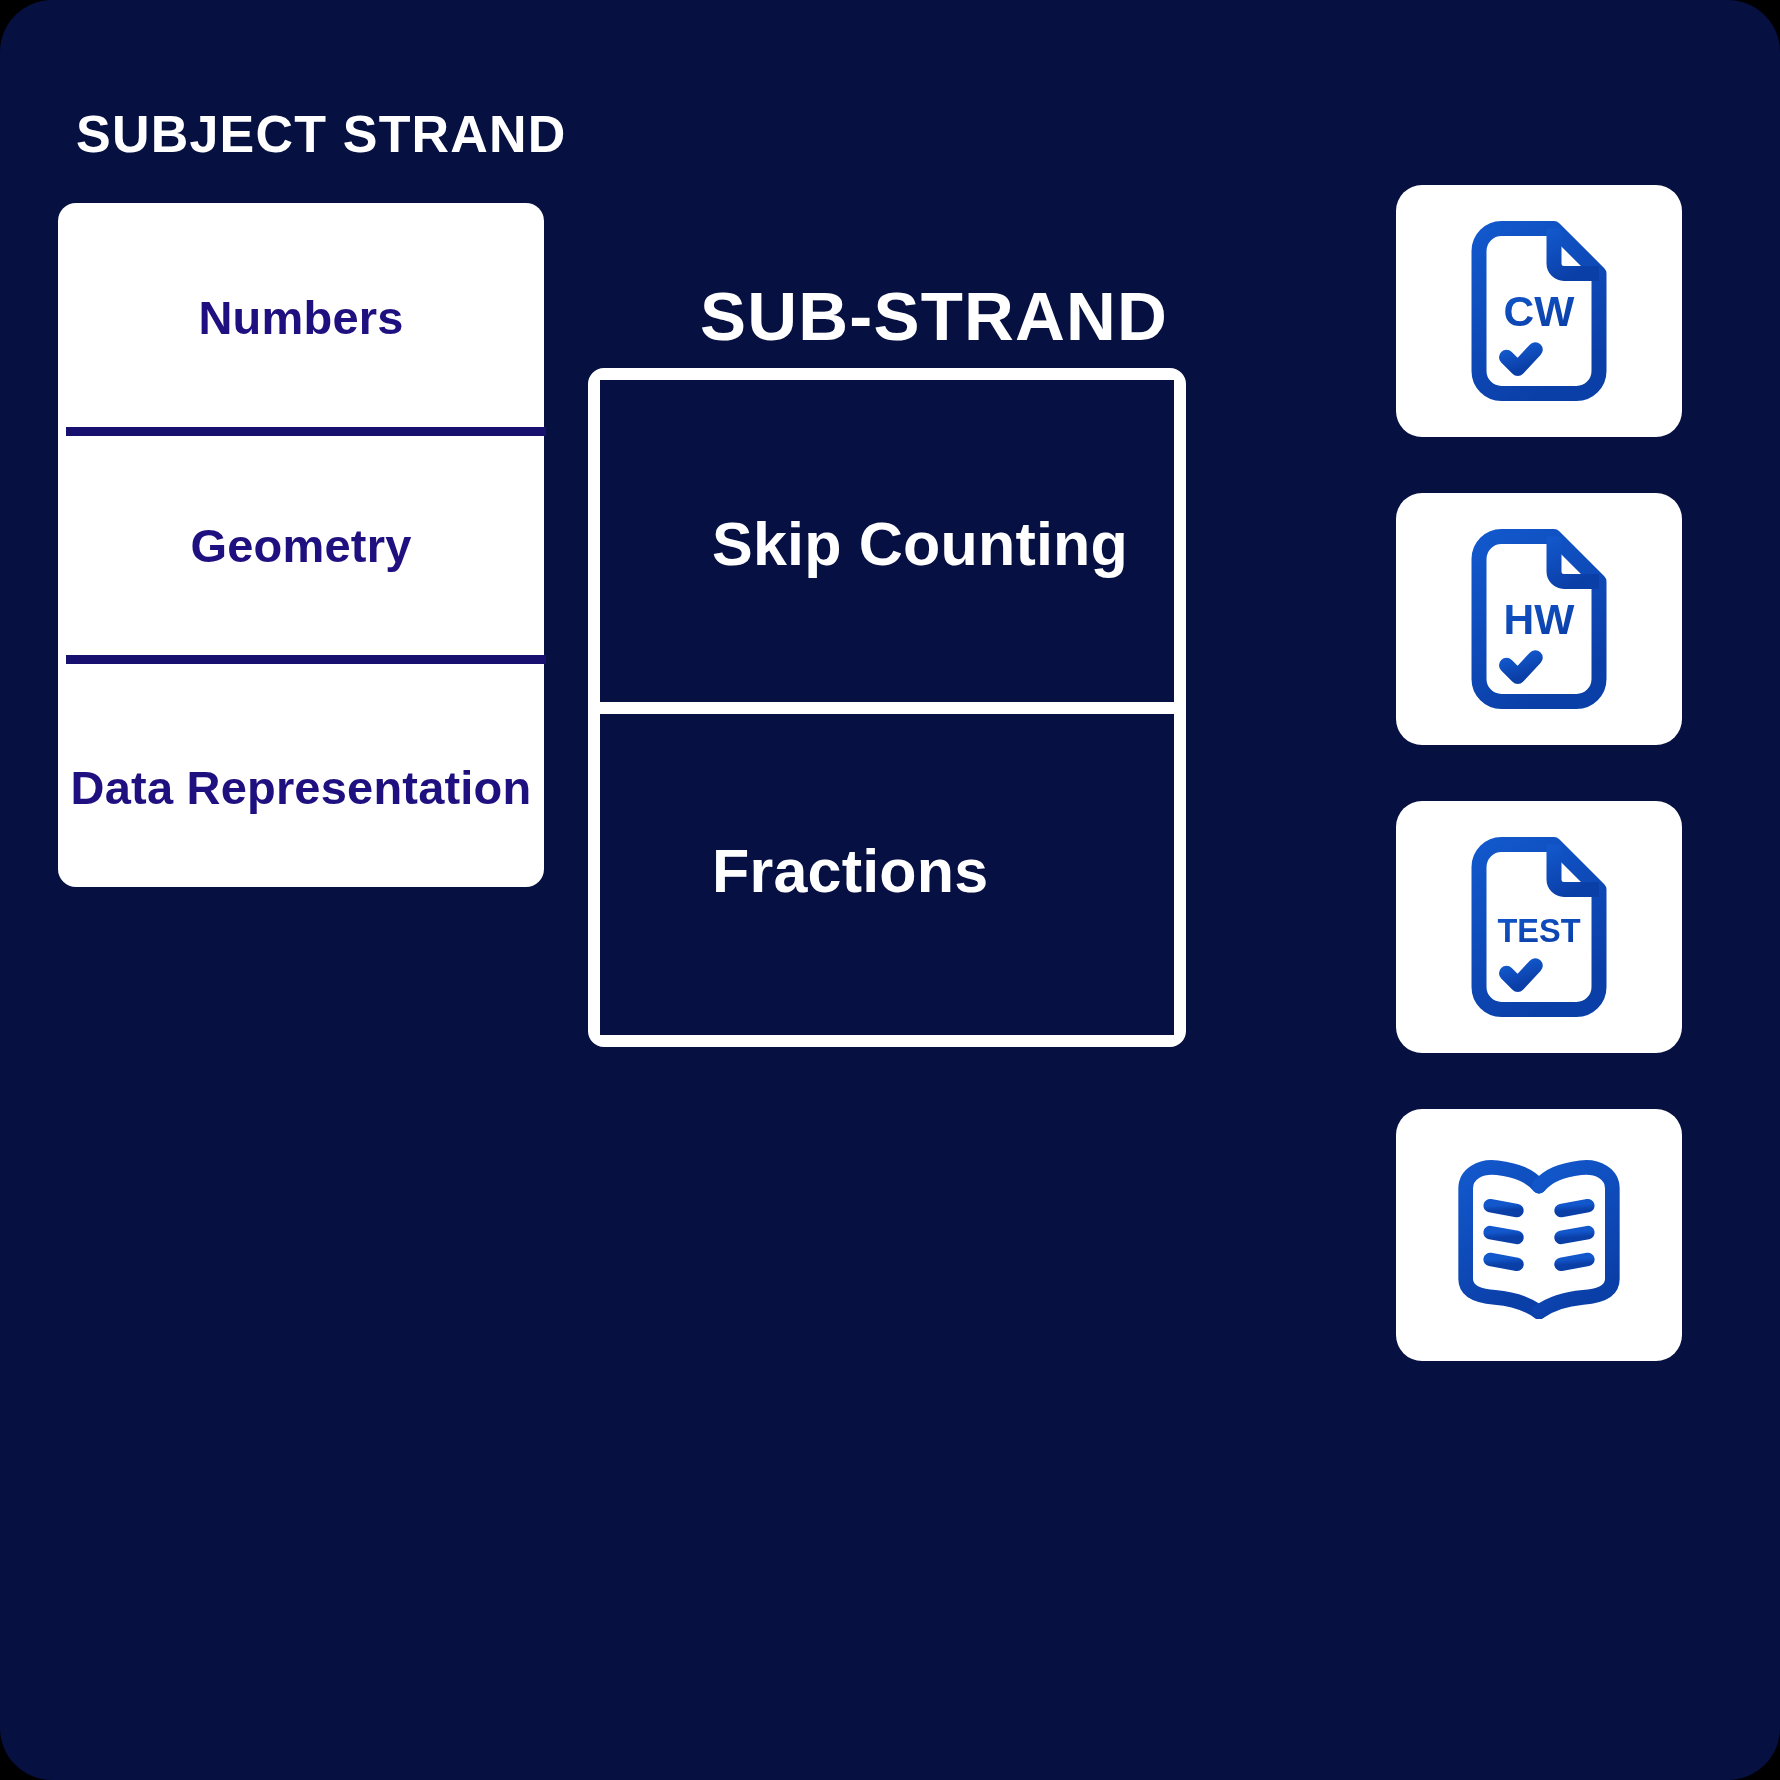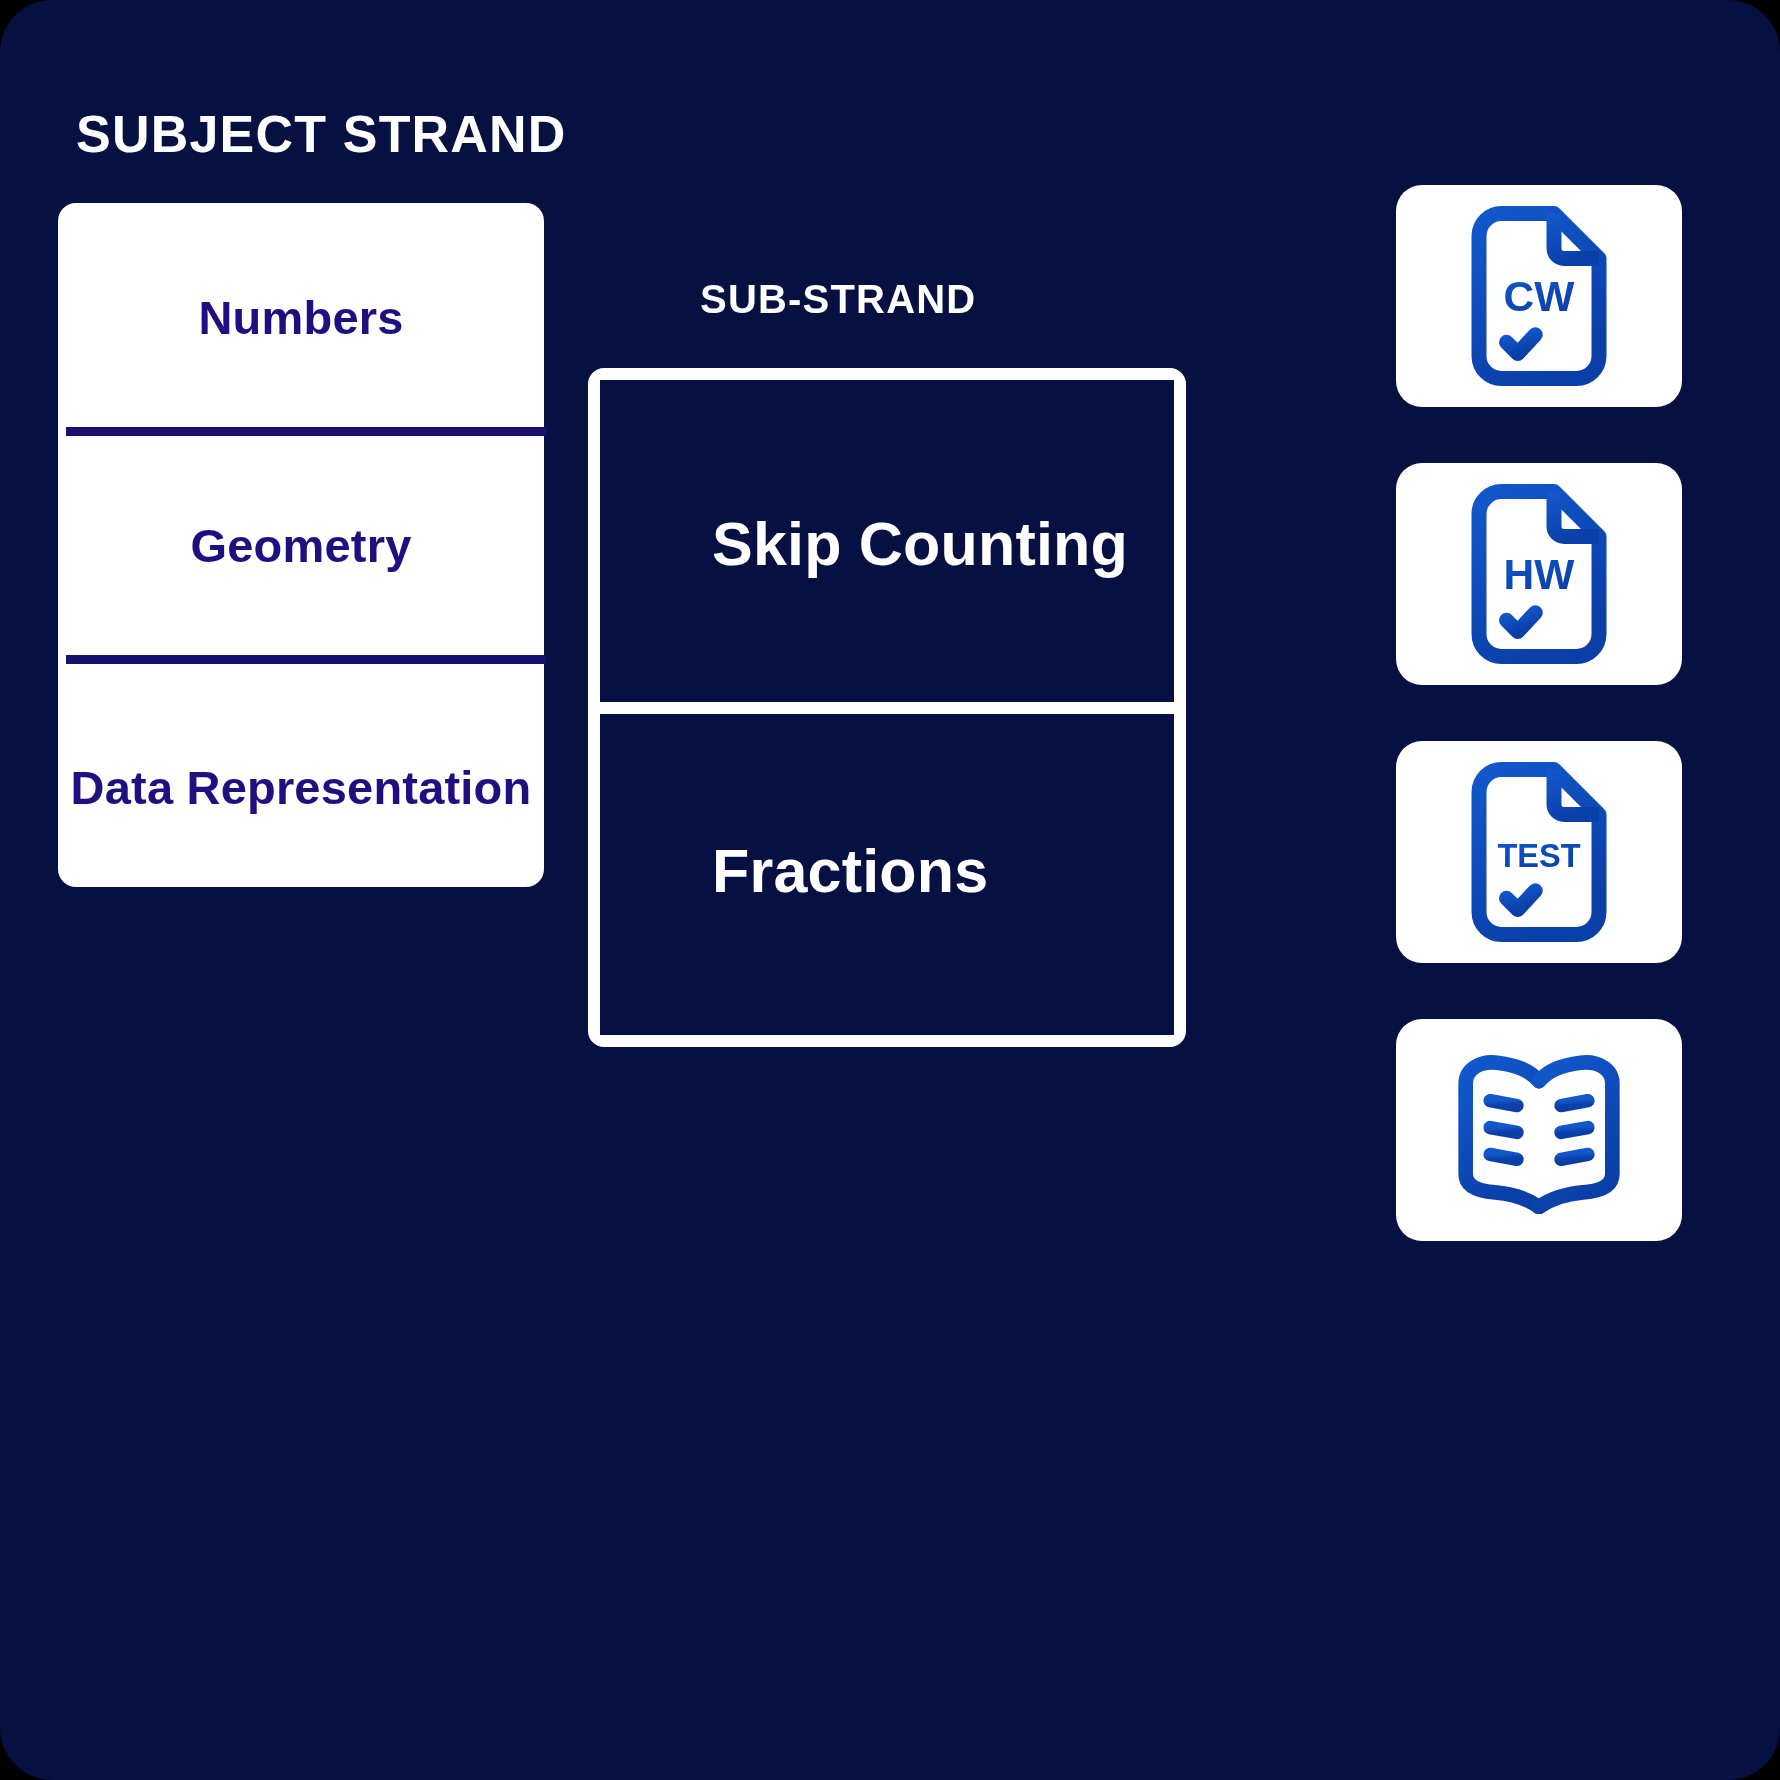--- a/index.html
+++ b/index.html
@@ -67,21 +67,21 @@
     letter-spacing: 0.2px;
     white-space: nowrap;
   }
   .strand-row.wide .strand-label { font-size: 47px; margin-top: 28px; }
 
   
   .title-sub-strand {
     position: absolute;
     left: 700px;
     top: 277px;
-    font-size: 40px;
+    font-size: 69px;
     font-weight: bold;
     letter-spacing: 1.2px;
     color: #ffffff;
     white-space: nowrap;
     z-index: 4;
   }
 
   
   .substrand-panel {
     position: absolute;
@@ -127,21 +127,21 @@
     left: 1396px;
     top: 185px;
     width: 286px;
     display: flex;
     flex-direction: column;
     gap: 56px;
     z-index: 5;
   }
   .icon-card {
     width: 286px;
-    height: 222px;
+    height: 252px;
     background: #ffffff;
     border-radius: 26px;
     display: flex;
     align-items: center;
     justify-content: center;
   }
   .icon-card svg { display: block; }
 </style>
 </head>
 <body>

